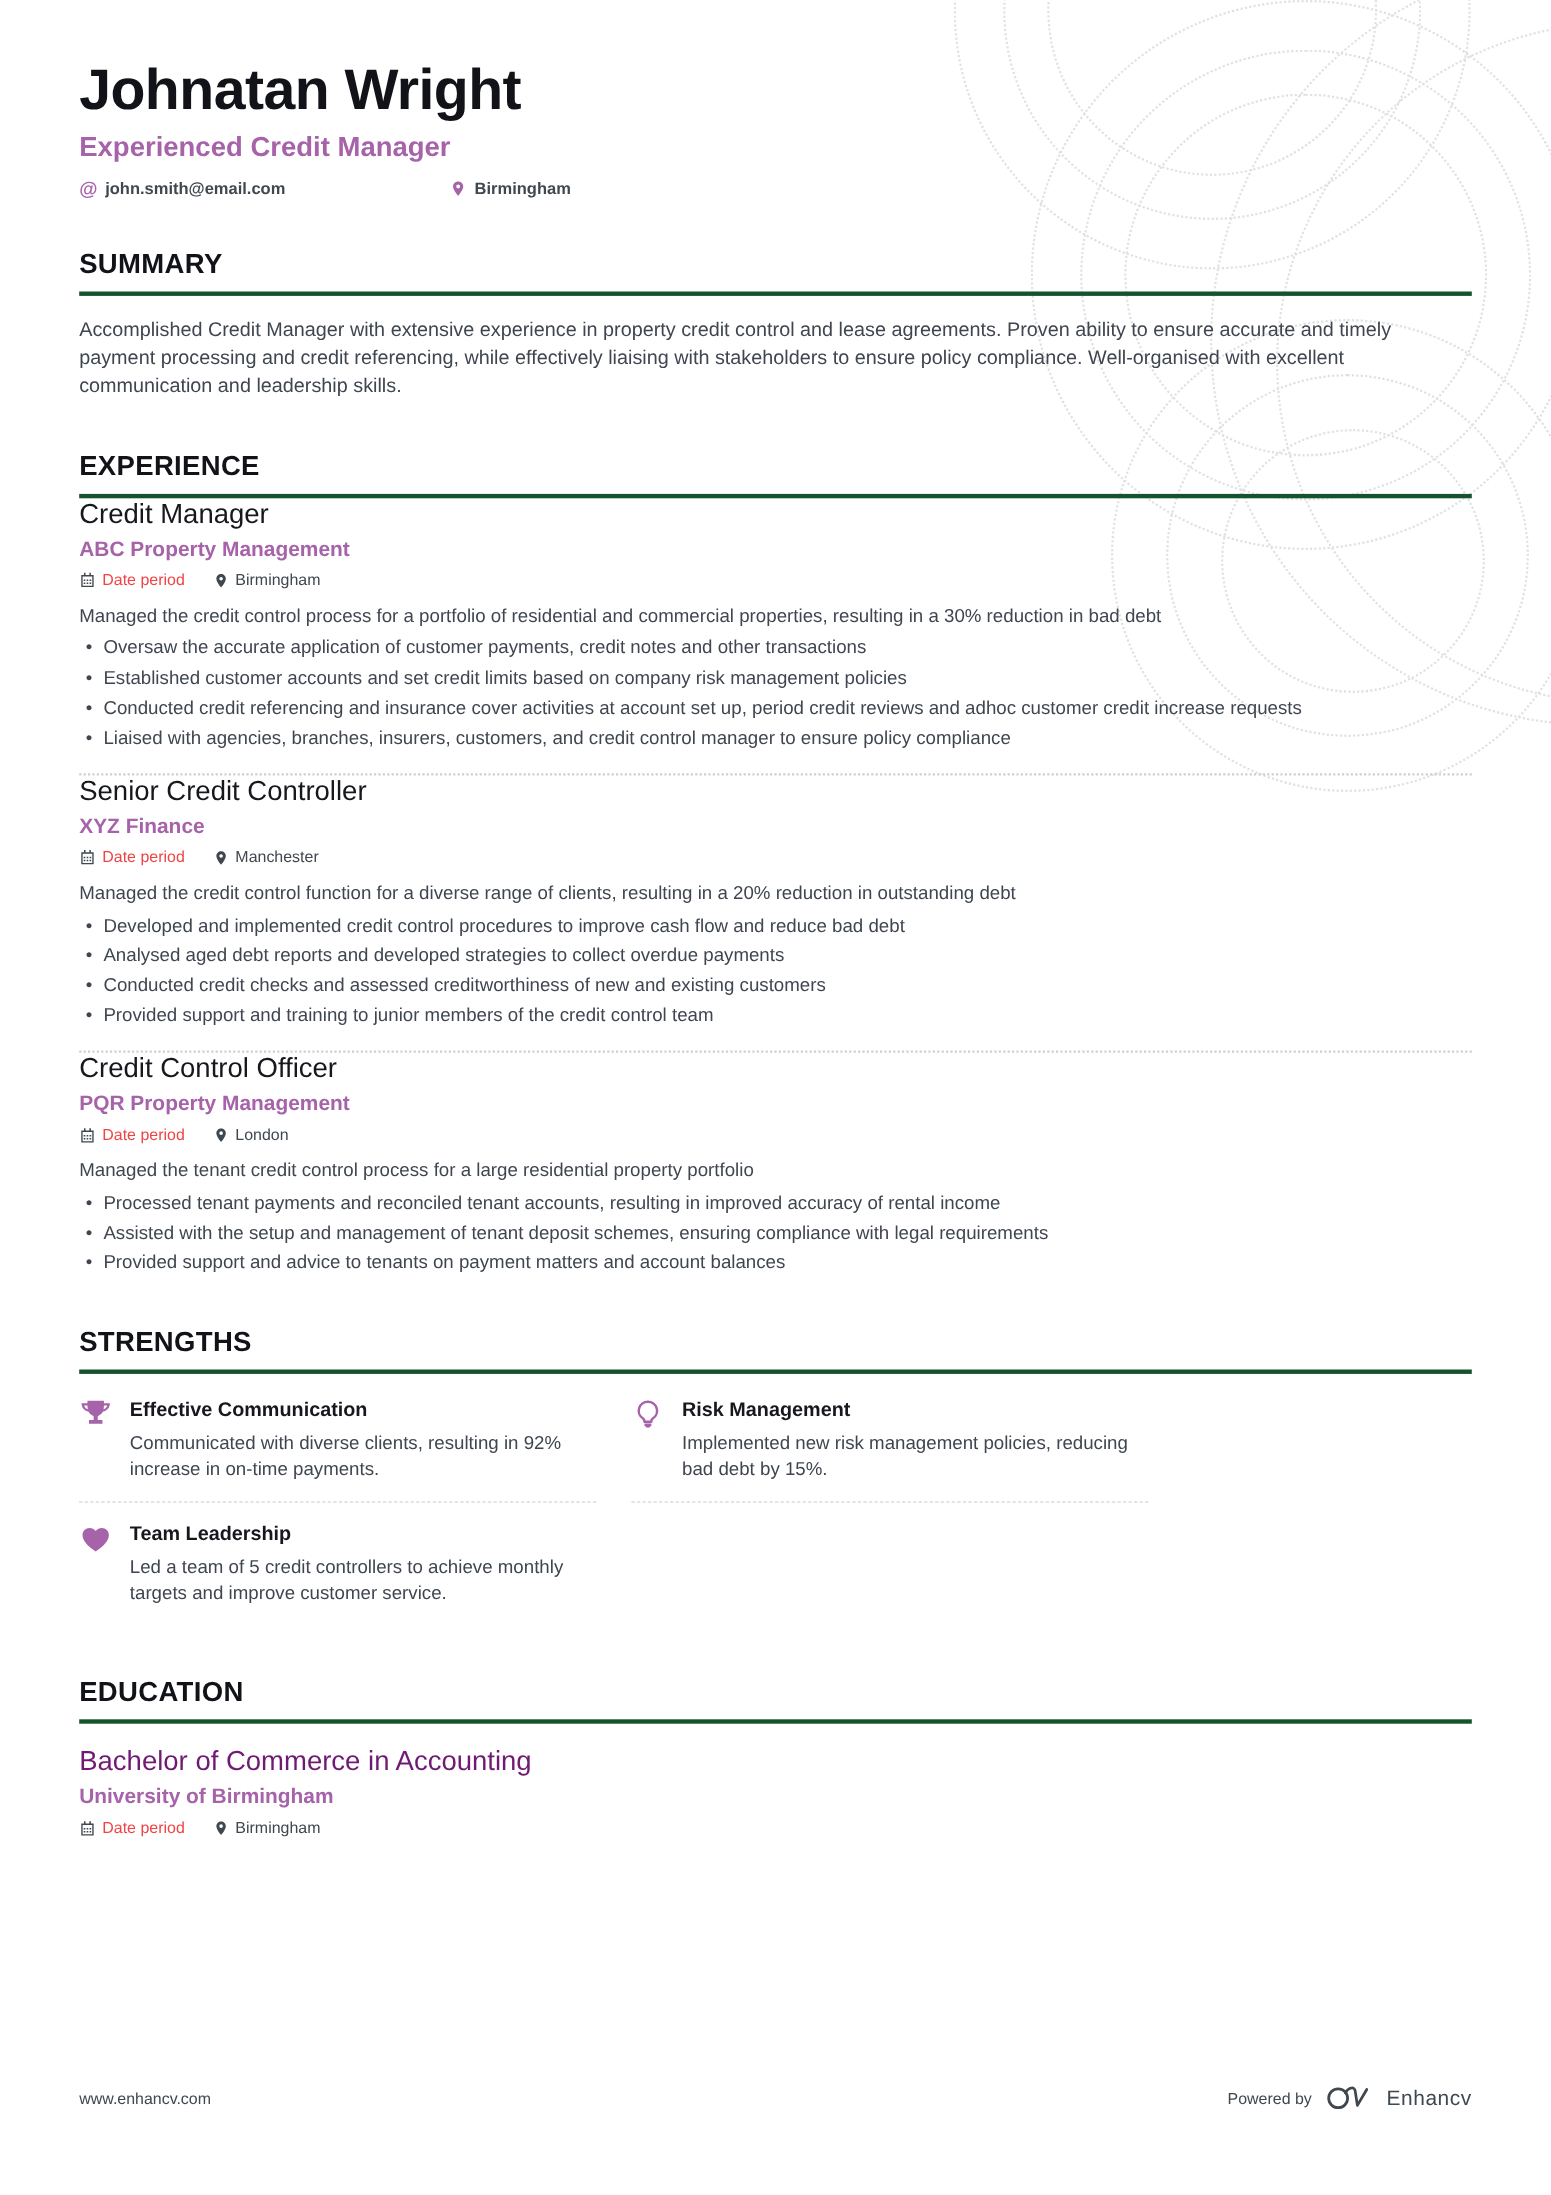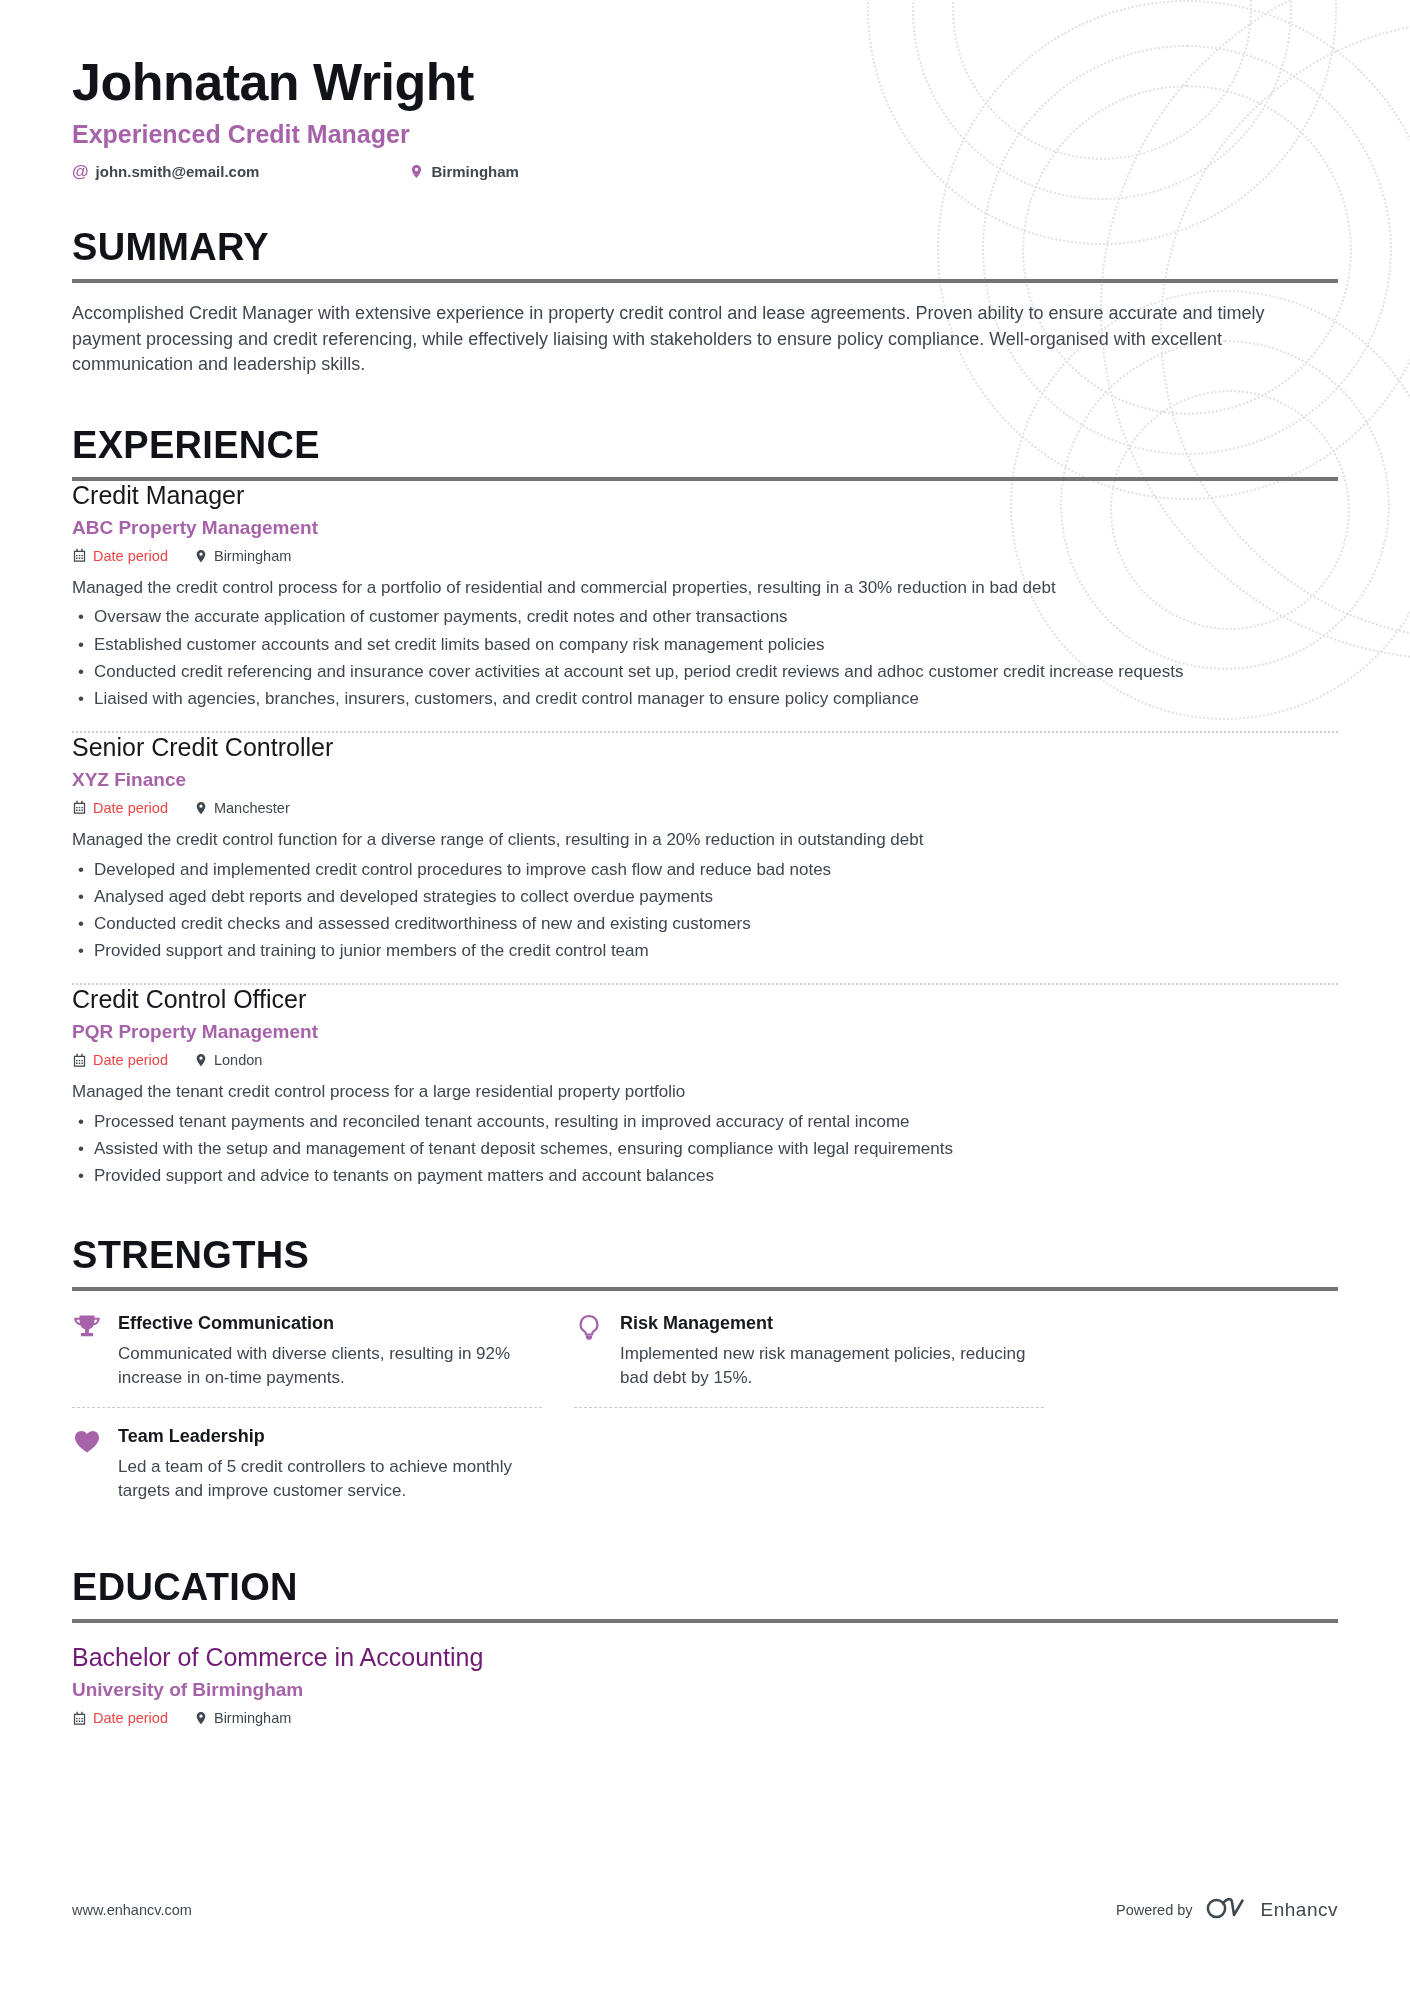--- a/index.html
+++ b/index.html
@@ -24,22 +24,22 @@
   .name { font-size: 52px; font-weight: 800; color: #111318; letter-spacing: -0.5px; }
   .job-headline { margin-top: 8px; font-size: 25px; font-weight: 700; color: #A663A9; }
   .contact-row { display: flex; align-items: center; column-gap: 150px; margin-top: 14px; }
   .contact-item { display: flex; align-items: center; gap: 7px; font-size: 15px; font-weight: 700; color: #3F474F; }
   .contact-item .icn { color: #A663A9; display: inline-flex; }
   .at-glyph { font-size: 17px; font-weight: 700; color: #A663A9; line-height: 1; }
 
   
   .section { margin-top: 46px; }
   .section-heading {
-    font-size: 38px; font-weight: 800; color: #111318; letter-spacing: 0.3px;
-    border-bottom: 4px solid #737373; padding-bottom: 10px;
+    font-size: 25px; font-weight: 800; color: #111318; letter-spacing: 0.3px;
+    border-bottom: 4px solid #14532d; padding-bottom: 10px;
   }
 
   .summary-text { margin-top: 18px; font-size: 18px; line-height: 1.42; color: #3F4650; }
 
   
   .job { }
   .job + .job { border-top: 2px dotted #cfcfd2; margin-top: 20px; }
   .job-title { font-size: 25px; color: #16181D; font-weight: 400; }
   .company { margin-top: 7px; font-size: 19px; font-weight: 700; color: #A663A9; }
   .meta-row { display: flex; align-items: center; gap: 26px; margin-top: 9px; }
@@ -171,21 +171,21 @@
             <span class="icn">
               <svg width="14" height="14" viewBox="0 0 24 24">
                   <path fill="currentColor" d="M12 1.5C7.9 1.5 4.6 4.8 4.6 8.9c0 5.4 7.4 13.6 7.4 13.6s7.4-8.2 7.4-13.6c0-4.1-3.3-7.4-7.4-7.4zm0 10.1a2.8 2.8 0 1 1 0-5.6 2.8 2.8 0 0 1 0 5.6z"></path>
                 </svg>
             </span>
             <span class="meta-loc">Manchester</span>
           </div>
         </div>
         <div class="job-desc">Managed the credit control function for a diverse range of clients, resulting in a 20% reduction in outstanding debt</div>
         <ul class="bullets">
-          <li>Developed and implemented credit control procedures to improve cash flow and reduce bad notes</li>
+          <li>Developed and implemented credit control procedures to improve cash flow and reduce bad debt</li>
           <li>Analysed aged debt reports and developed strategies to collect overdue payments</li>
           <li>Conducted credit checks and assessed creditworthiness of new and existing customers</li>
           <li>Provided support and training to junior members of the credit control team</li>
         </ul>
       </div>
 
       <div class="job">
         <div class="job-title">Credit Control Officer</div>
         <div class="company">PQR Property Management</div>
         <div class="meta-row">

